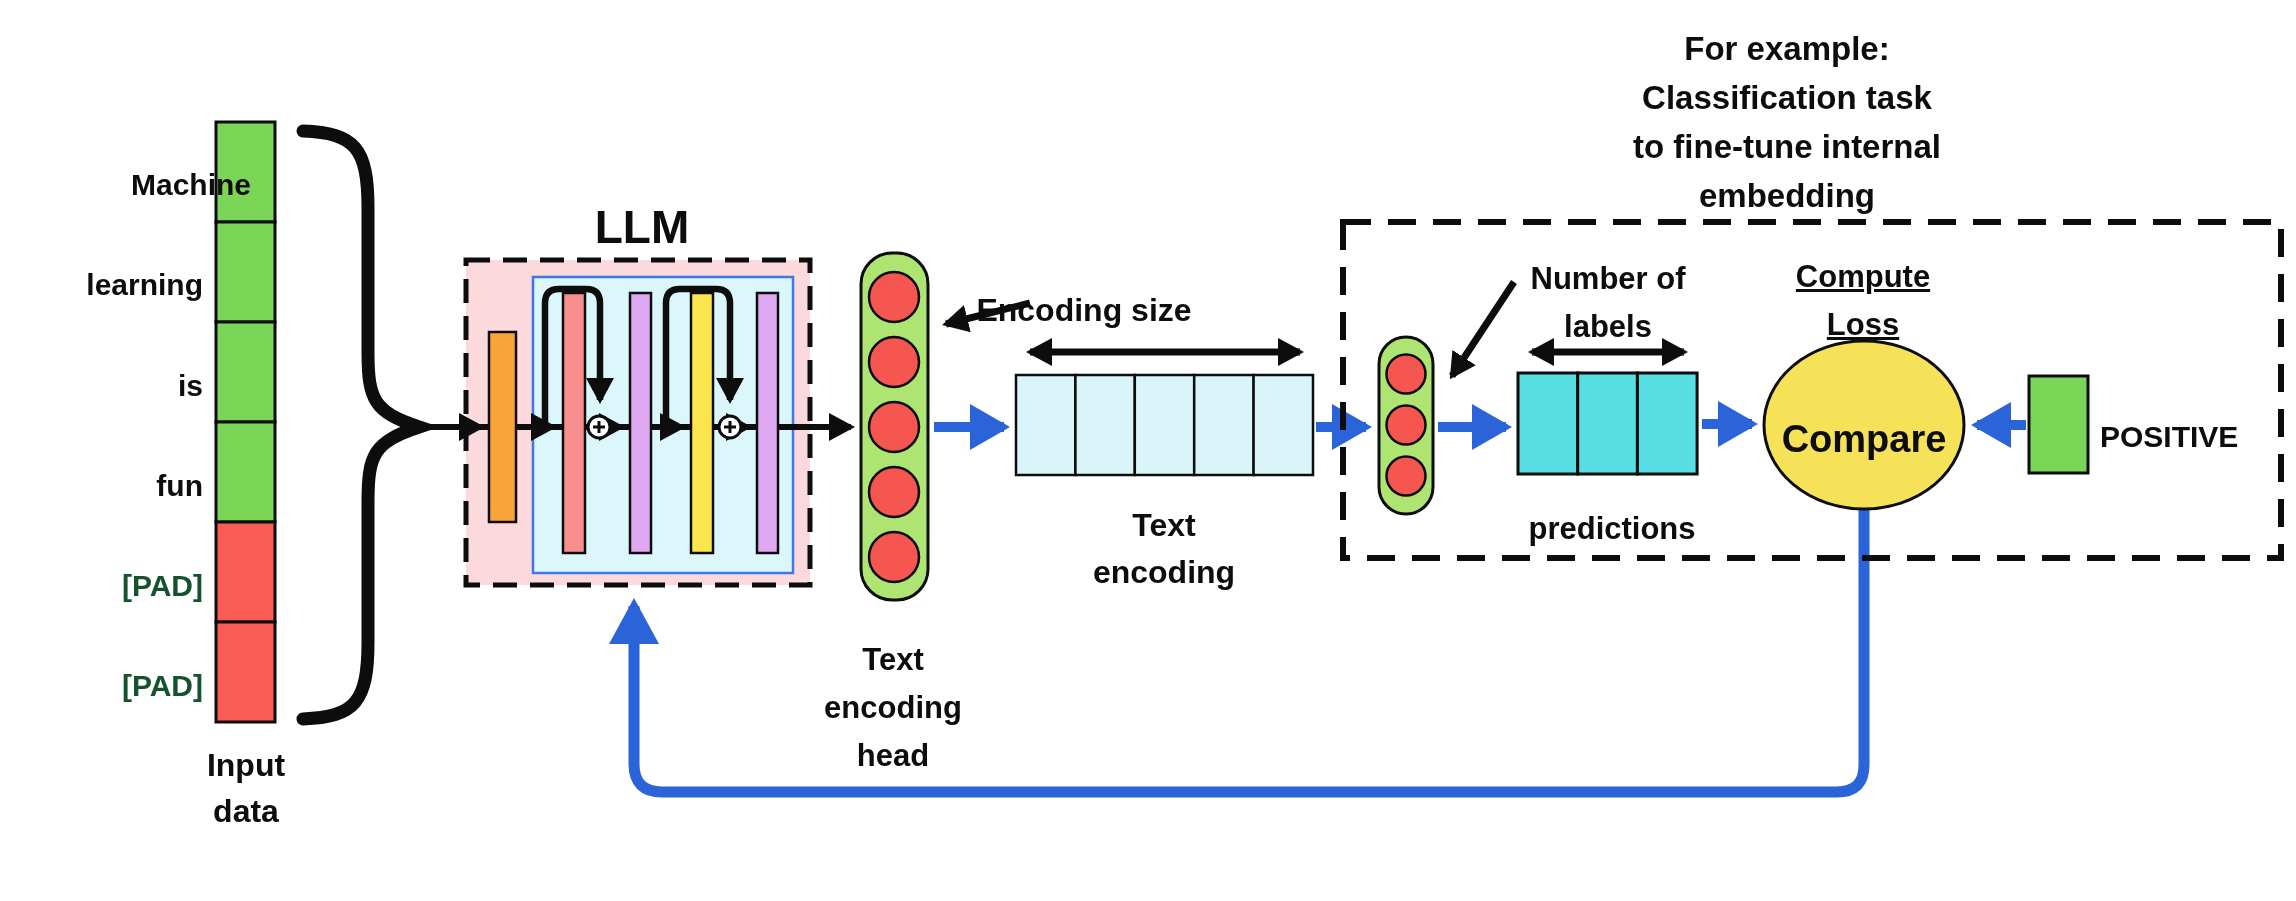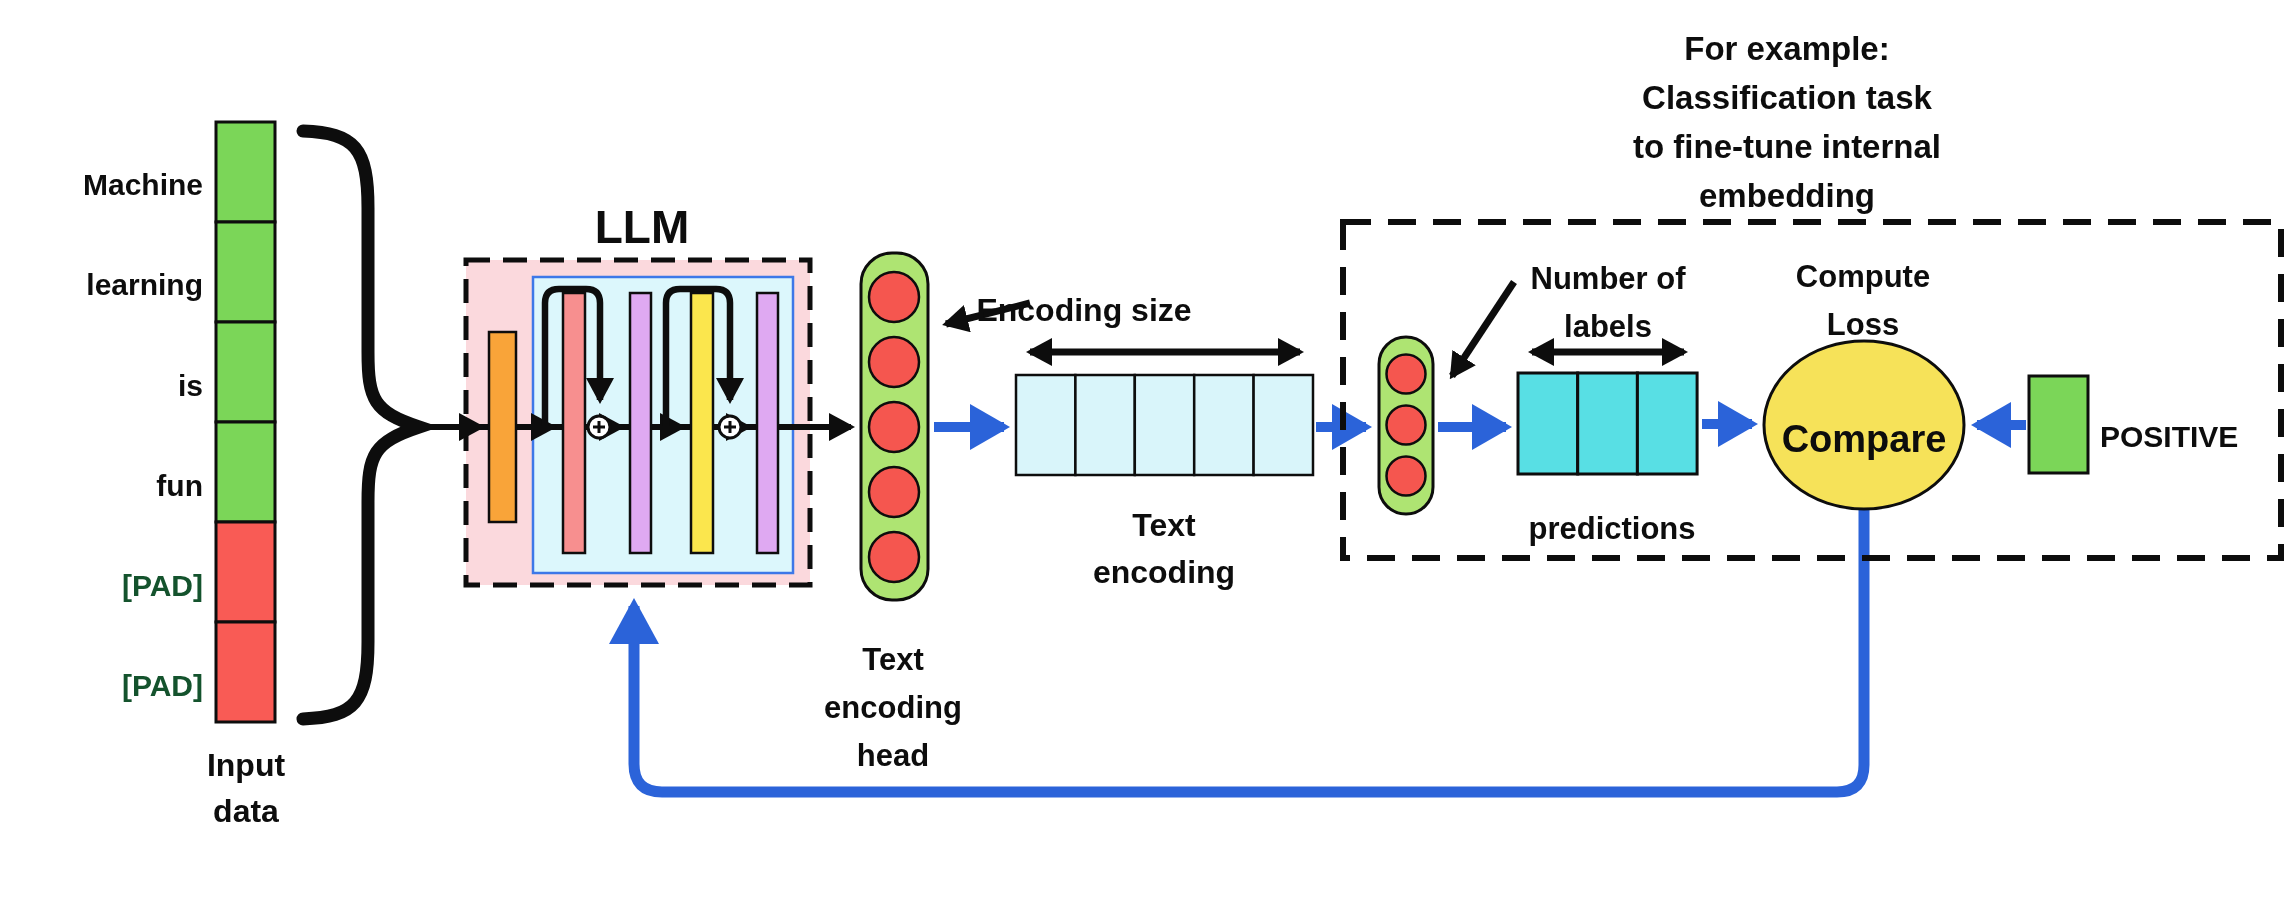--- a/index.html
+++ b/index.html
@@ -129,21 +129,21 @@
     <g>
       <rect x="1518" y="373" width="59.7" height="101" fill="#58DFE4" stroke="#0d0d0d" stroke-width="3"></rect>
       <rect x="1577.7" y="373" width="59.7" height="101" fill="#58DFE4" stroke="#0d0d0d" stroke-width="3"></rect>
       <rect x="1637.4" y="373" width="59.7" height="101" fill="#58DFE4" stroke="#0d0d0d" stroke-width="3"></rect>
     </g>
 
     <ellipse cx="1864" cy="425" rx="100" ry="84" fill="#F6E259" stroke="#0d0d0d" stroke-width="3"></ellipse>
     <rect x="2029" y="376" width="59" height="97" fill="#7BD658" stroke="#0d0d0d" stroke-width="3"></rect>
   </svg>
 
-  <div class="label tok" style="top:149px;">Machine</div>
+  <div class="label tok" style="top:149px;padding-left:48px;">Machine</div>
   <div class="label tok" style="top:249px;">learning</div>
   <div class="label tok" style="top:350px;">is</div>
   <div class="label tok" style="top:450px;">fun</div>
   <div class="label tok pad" style="top:550px;">[PAD]</div>
   <div class="label tok pad" style="top:650px;">[PAD]</div>
 
   <div class="label cx" style="left:246px;top:727px;font-size:32px;line-height:46px;">Input
 data</div>
 
   <div class="label cx" style="left:642px;top:184px;font-size:46px;line-height:56px;">LLM</div>
@@ -155,21 +155,21 @@
   <div class="label cx" style="left:1084px;top:278px;font-size:32px;line-height:34px;">Encoding size</div>
 
   <div class="label cx" style="left:1164px;top:487px;font-size:32px;line-height:47px;">Text
 encoding</div>
 
   <div class="label cx" style="left:1608px;top:240px;font-size:31px;line-height:48px;">Number of
 labels</div>
 
   <div class="label cx" style="left:1612px;top:497px;font-size:31px;line-height:34px;">predictions</div>
 
-  <div class="label cx" style="left:1863px;top:238px;font-size:31px;line-height:48px;">Compute
+  <div class="label cx" style="left:1863px;top:238px;font-size:31px;line-height:48px;text-decoration:underline;">Compute
 Loss</div>
 
   <div class="label cx" style="left:1864px;top:403px;font-size:38px;line-height:42px;">Compare</div>
 
   <div class="label" style="left:2100px;top:405px;font-size:30px;line-height:34px;text-align:center;">POSITIVE</div>
 
 
   <div class="label cx" style="left:1787px;top:9px;font-size:33px;line-height:49px;">For example:
 Classification task
 to fine-tune internal

